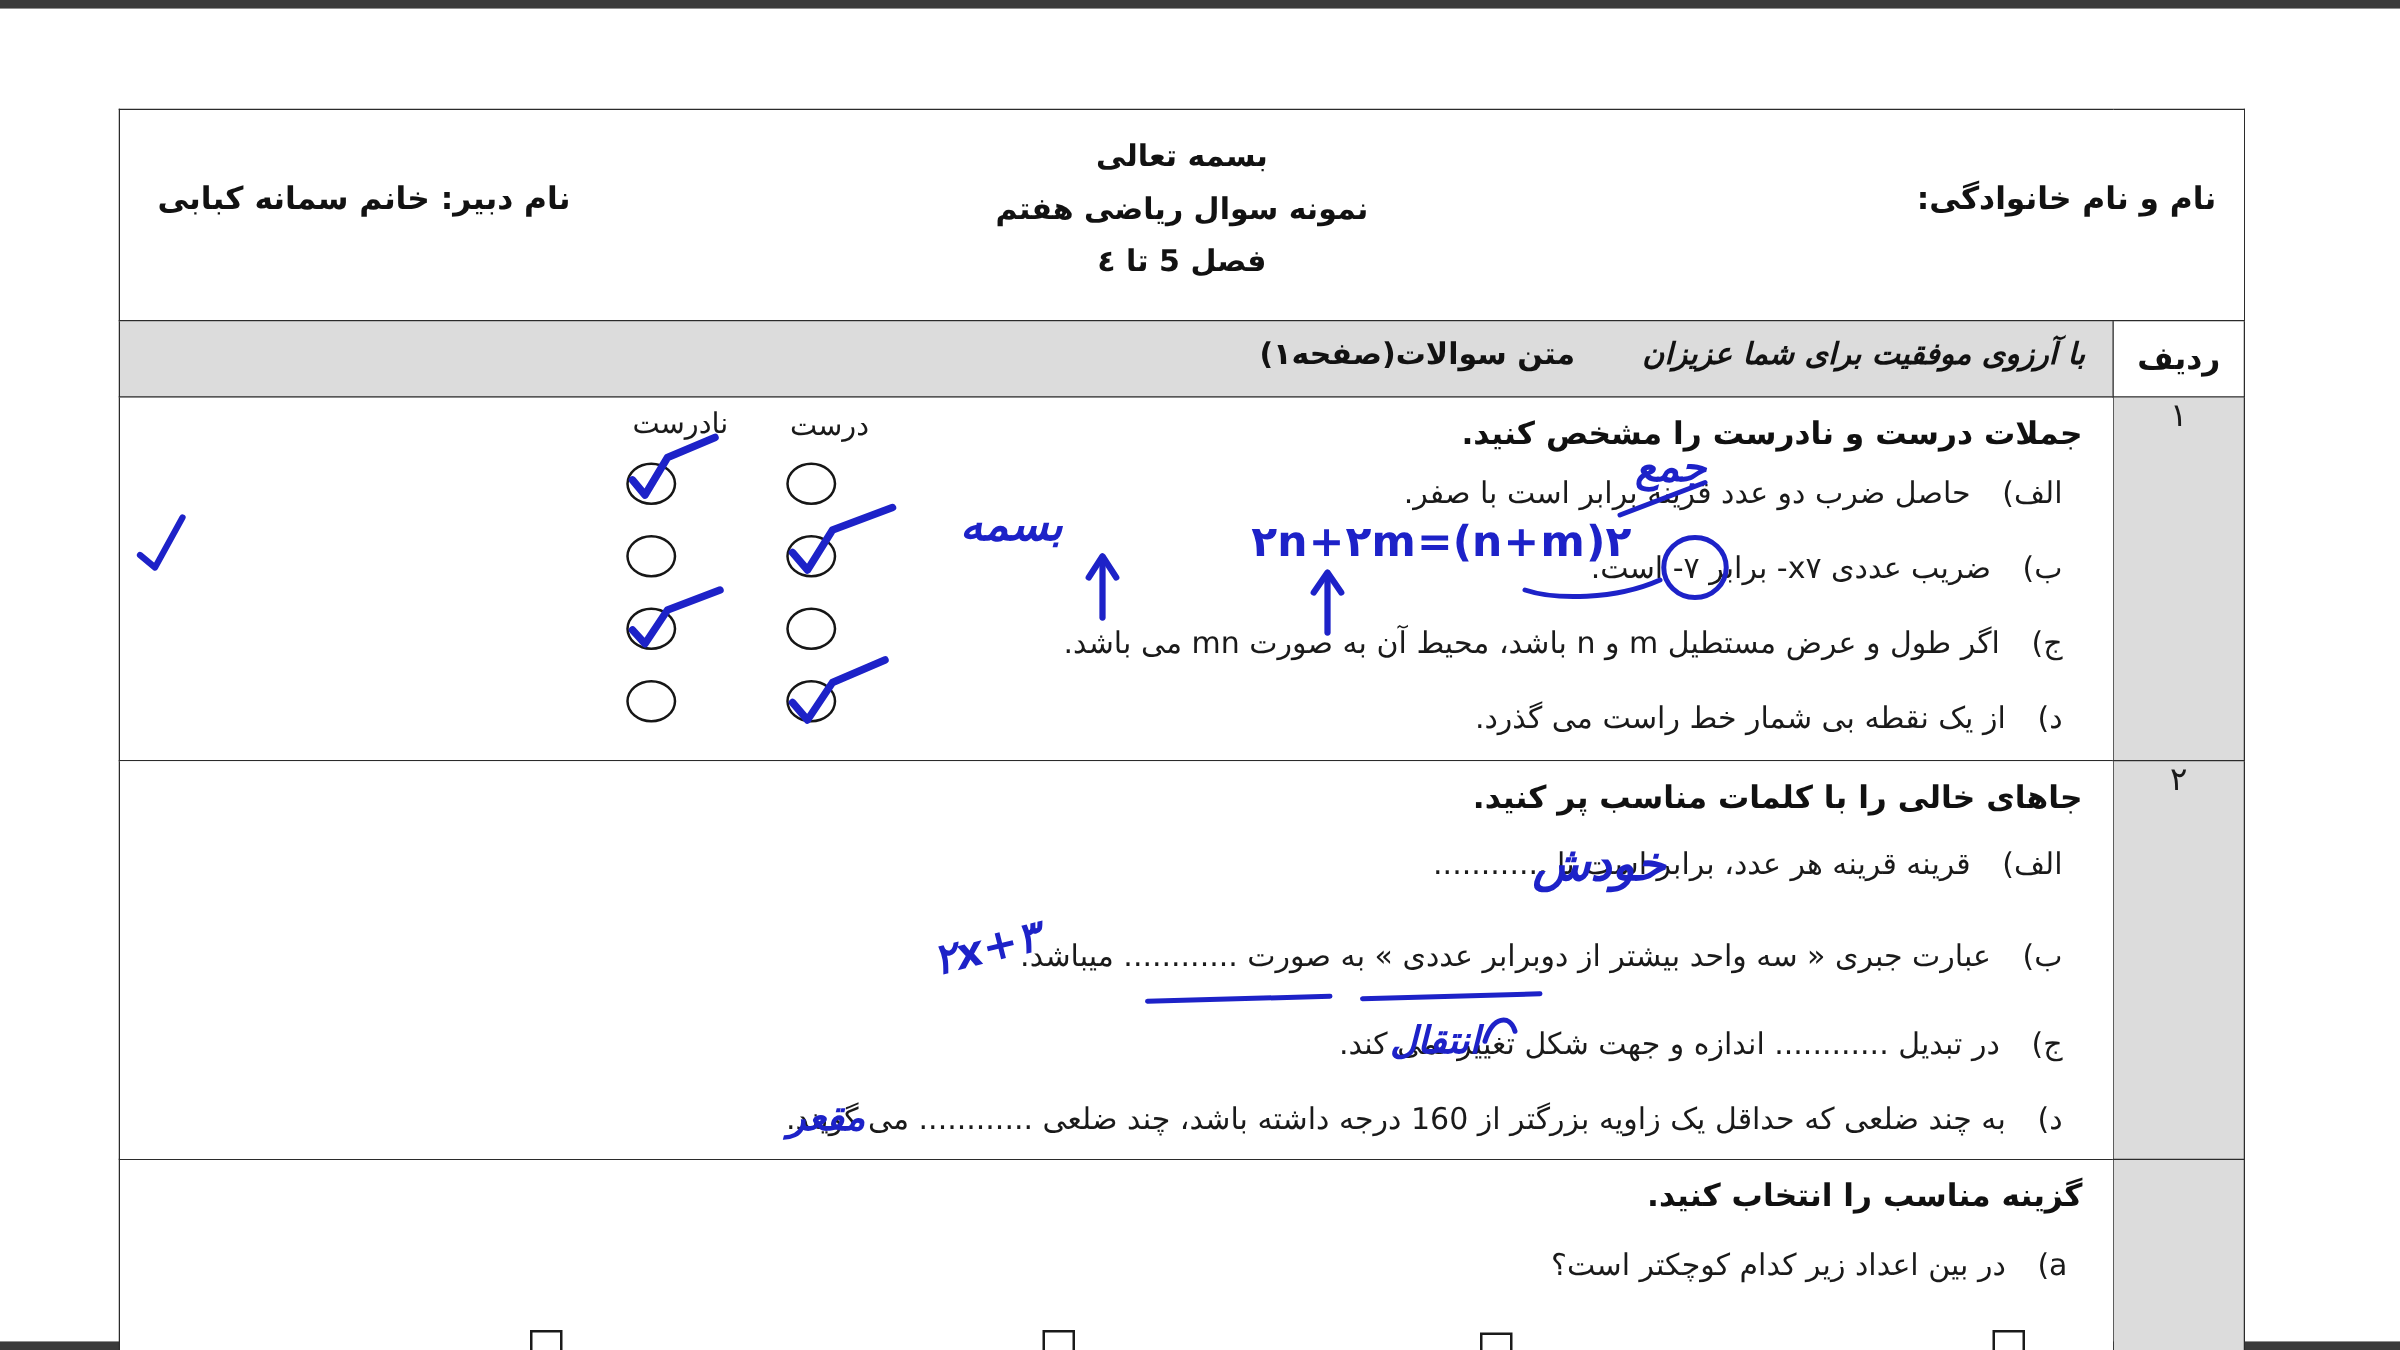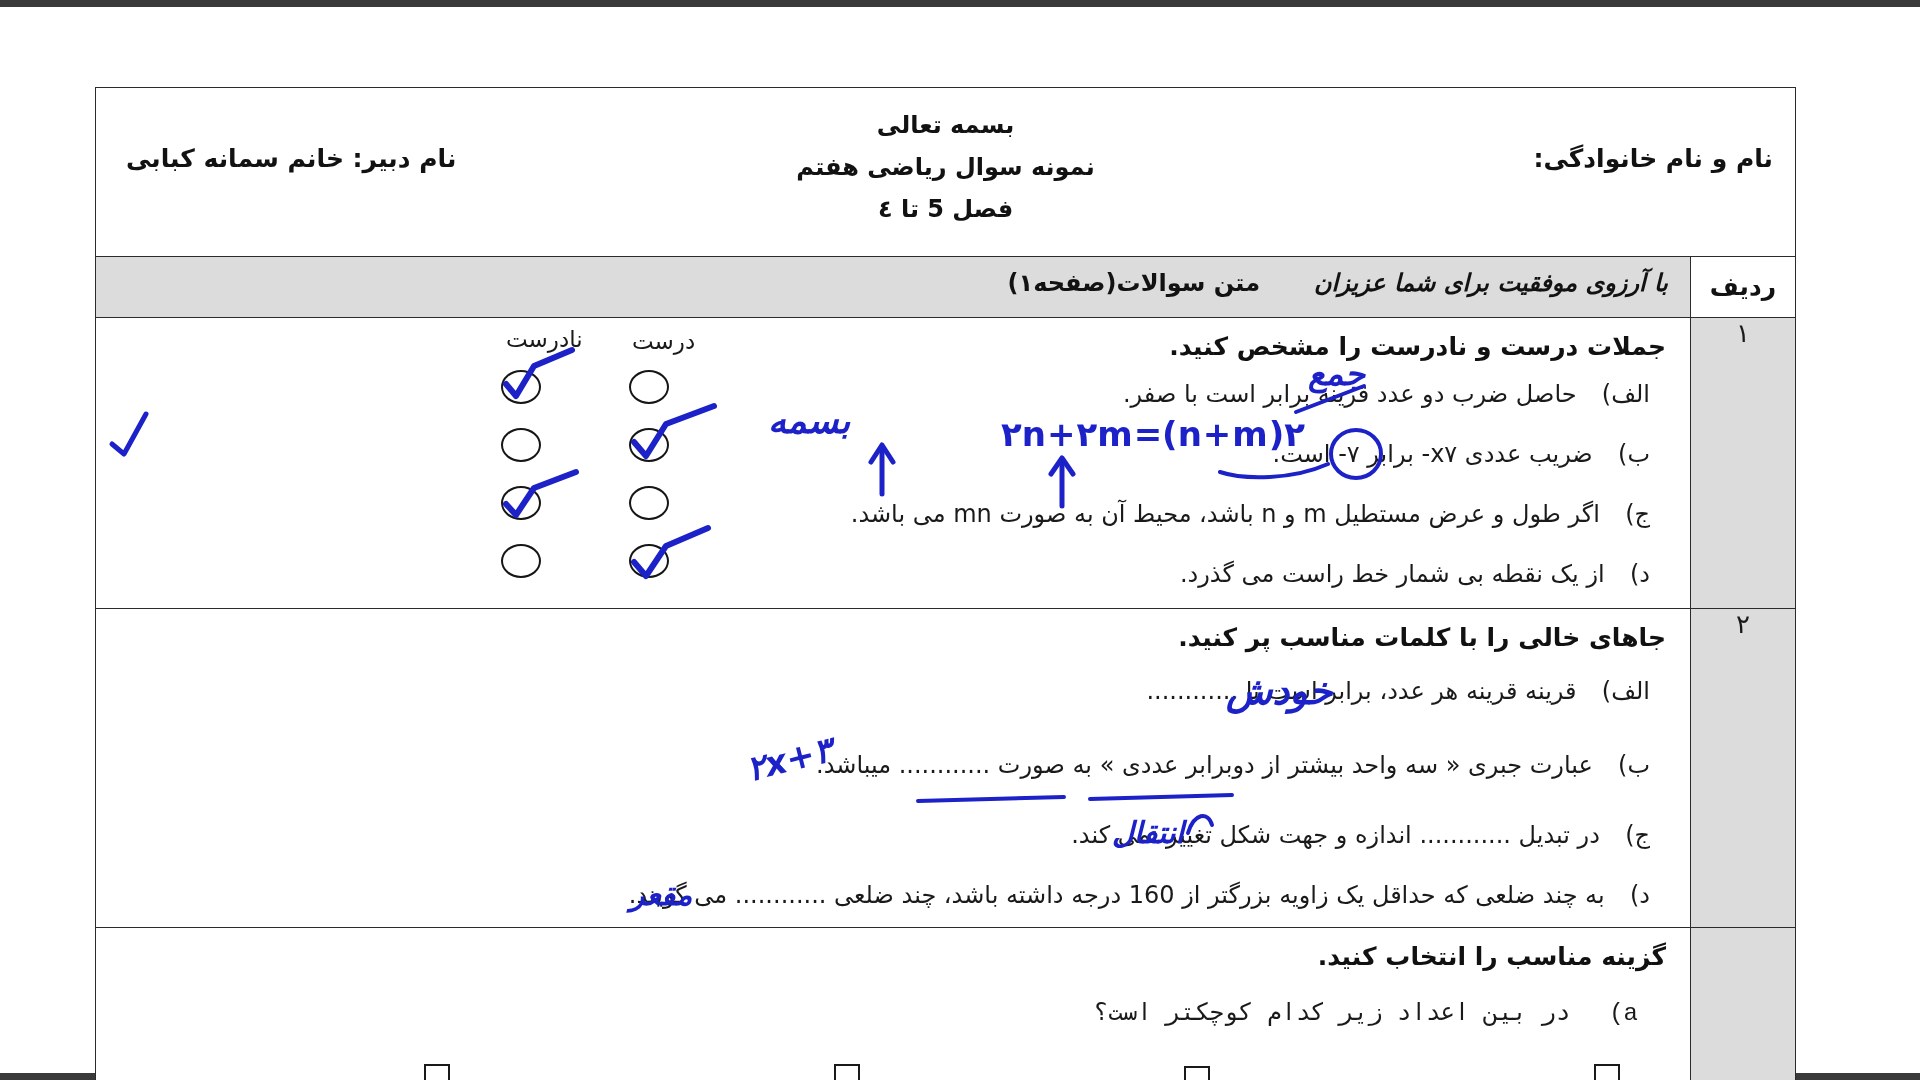--- a/index.html
+++ b/index.html
@@ -393,21 +393,21 @@
       </td>
     </tr>
 
     <tr>
       <td class="radif-cell"></td>
       <td class="qcell clip-bottom" style="height:156px">
         <div style="position:relative;height:156px;">
 
           <div class="q-title" style="top:14px">گزینه مناسب را انتخاب کنید.</div>
 
-          <div class="q-line" style="top:70px; right:52px;font-family:Liberation Mono, monospace;">
+          <div class="q-line" style="top:70px; right:36px;">
             <span>a)</span>
             <span style="display:inline-block;width:10px"></span>
             <span>در بین اعداد زیر کدام کوچکتر است؟</span>
           </div>
 
           <div class="opt-box" style="right:70px;  top:136px;"></div>
           <div class="opt-box" style="right:480px; top:138px;"></div>
           <div class="opt-box" style="right:830px; top:136px;"></div>
           <div class="opt-box" style="right:1240px;top:136px;"></div>
 

